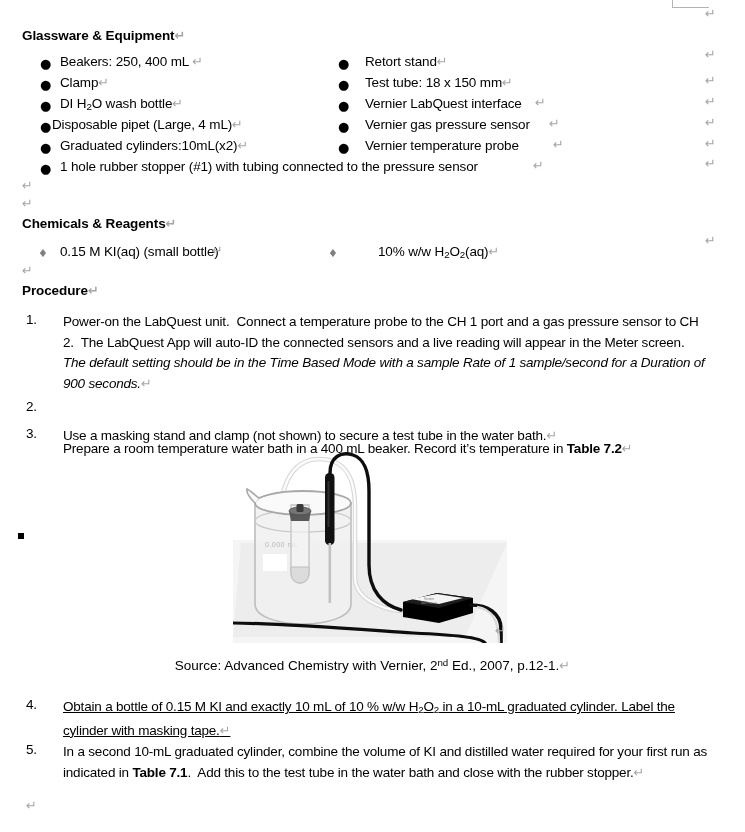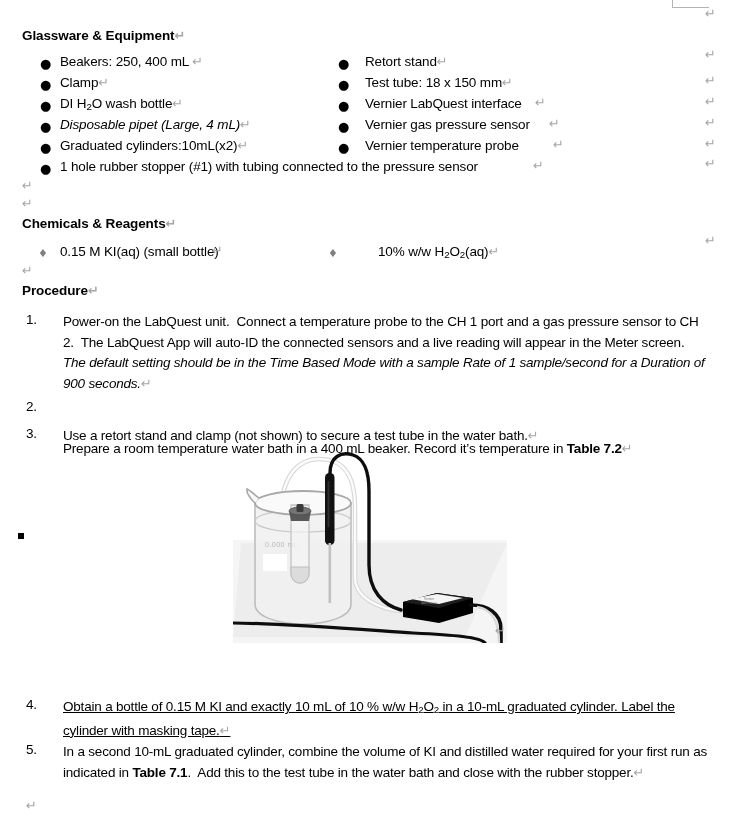--- a/index.html
+++ b/index.html
@@ -166,21 +166,21 @@
   <div class="bul-row" style="left:40px; top:75px;">
     <span class="bul-dot round" style="left:0; top:3px;">●</span>
     <span class="bul-text" style="left:20px; top:0;">Clamp<span class="pilcrow">↵</span></span>
   </div>
   <div class="bul-row" style="left:40px; top:96px;">
     <span class="bul-dot round" style="left:0; top:3px;">●</span>
     <span class="bul-text" style="left:20px; top:0;">DI H<sub>2</sub>O wash bottle<span class="pilcrow">↵</span></span>
   </div>
   <div class="bul-row" style="left:40px; top:117px;">
     <span class="bul-dot round" style="left:0; top:3px;">●</span>
-    <span class="bul-text" style="left:20px; top:0;font-style:italic;">Disposable pipet (Large, 4 mL)<span class="pilcrow">↵</span></span>
+    <span class="bul-text" style="left:12px; top:0;">Disposable pipet (Large, 4 mL)<span class="pilcrow">↵</span></span>
   </div>
   <div class="bul-row" style="left:40px; top:138px;">
     <span class="bul-dot round" style="left:0; top:3px;">●</span>
     <span class="bul-text" style="left:20px; top:0;">Graduated cylinders:10mL(x2)<span class="pilcrow">↵</span></span>
   </div>
 
   <div class="bul-row" style="left:338px; top:54px;">
     <span class="bul-dot round" style="left:0; top:3px;">●</span>
     <span class="bul-text" style="left:27px; top:0;">Retort stand<span class="pilcrow">↵</span></span>
   </div>
@@ -234,21 +234,21 @@
     <span class="body" style="width:648px;">Power-on the LabQuest unit.&nbsp; Connect a temperature probe to the CH 1 port and a gas pressure sensor to CH 2.&nbsp; The LabQuest App will auto-ID the connected sensors and a live reading will appear in the Meter screen.&nbsp; <i>The default setting should be in the Time Based Mode with a sample Rate of 1 sample/second for a Duration of 900 seconds.</i><span class="pilcrow">↵</span></span>
   </div>
 
   <div class="proc" style="left:26px; top:399px; width:685px;">
     <span class="num">2.</span>
     <span class="body" style="width:660px;margin-top:40px;">Prepare a room temperature water bath in a 400 mL beaker. Record it’s temperature in <b>Table 7.2</b><span class="pilcrow">↵</span></span>
   </div>
 
   <div class="proc" style="left:26px; top:426px; width:685px;">
     <span class="num">3.</span>
-    <span class="body" style="width:660px;"><span>Use a retort stand and clamp (not shown) to secure a test tube in the water bath.</span><span class="pilcrow">↵</span></span>
+    <span class="body" style="width:660px;"><span>Use a masking stand and clamp (not shown) to secure a test tube in the water bath.</span><span class="pilcrow">↵</span></span>
   </div>
 
   <div class="figure-box">
     <div class="fig-bg"></div>
     <svg class="fig-svg" width="274" height="196" viewBox="0 0 274 196">
 
       <polygon points="8,96 274,96 232,190 0,190" fill="#ededed"></polygon>
 
       <path d="M48,68 C48,28 66,12 86,12 C112,12 122,30 122,60 L122,130 C122,152 148,162 168,164" fill="none" stroke="#d6d6d6" stroke-width="4.5" stroke-linecap="round"></path>
       <path d="M48,68 C48,28 66,12 86,12 C112,12 122,30 122,60 L122,130 C122,152 148,162 168,164" fill="none" stroke="#fbfbfb" stroke-width="2.4" stroke-linecap="round"></path>
@@ -289,20 +289,23 @@
 
       <path d="M238,158 C254,158 268,166 268,182 L268,196" fill="none" stroke="#0d0d0d" stroke-width="3.6" stroke-linecap="round"></path>
 
       <path d="M0,176 C40,176 120,182 180,186 C220,188 248,190 252,196" fill="none" stroke="#0d0d0d" stroke-width="3.2" stroke-linecap="round"></path>
 
       <path d="M244,160 C258,162 266,172 266,196" fill="none" stroke="#d9d9d9" stroke-width="2.4"></path>
     </svg>
     <span class="pilcrow" style="position:absolute; left:262px; top:177px;">↵</span>
   </div>
 
+  <div class="fig-caption" style="left:0; top:657px;">
+    <span>Source:  Advanced Chemistry with Vernier, 2</span><sup>nd</sup><span> Ed., 2007, p.12-1.</span><span class="pilcrow">↵</span>
+  </div>
 
   <div class="sq-bullet"></div>
 
   <div class="proc" style="left:26px; top:697px; width:685px;">
     <span class="num">4.</span>
     <span class="body" style="width:660px;text-decoration:underline;">Obtain a bottle of 0.15 M KI and exactly 10 mL of 10 % w/w H<sub>2</sub>O<sub>2</sub> in a 10-mL graduated cylinder. Label the cylinder with masking tape.<span class="pilcrow">↵</span></span>
   </div>
 
   <div class="proc" style="left:26px; top:742px; width:685px;">
     <span class="num">5.</span>

